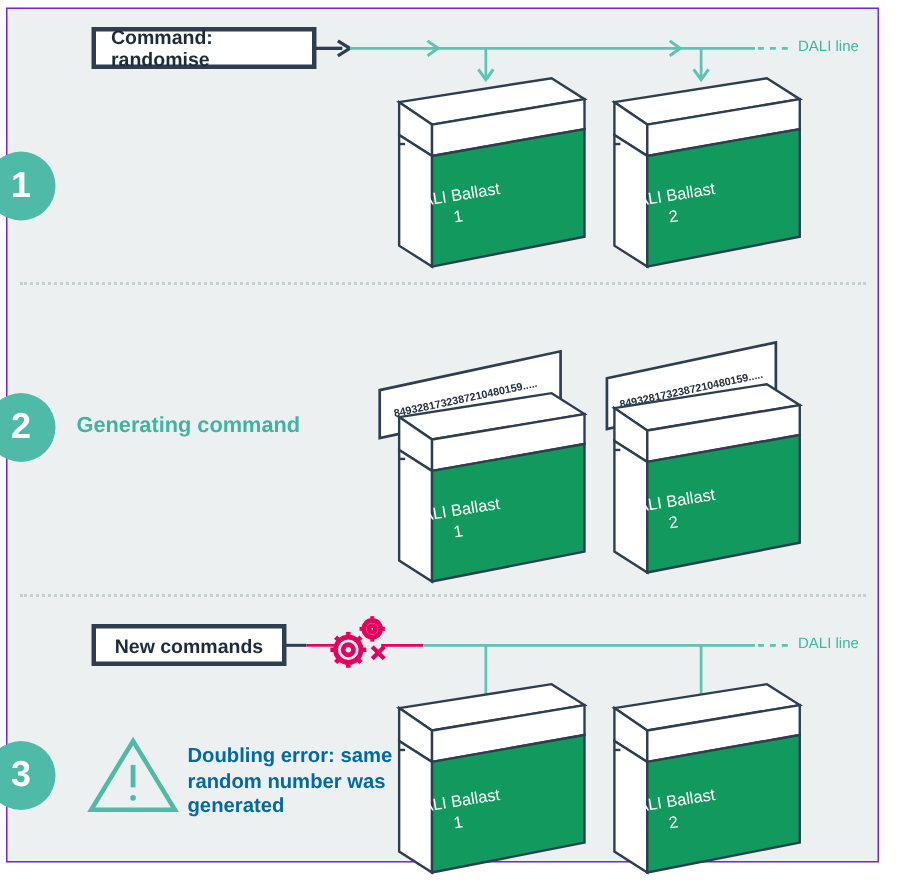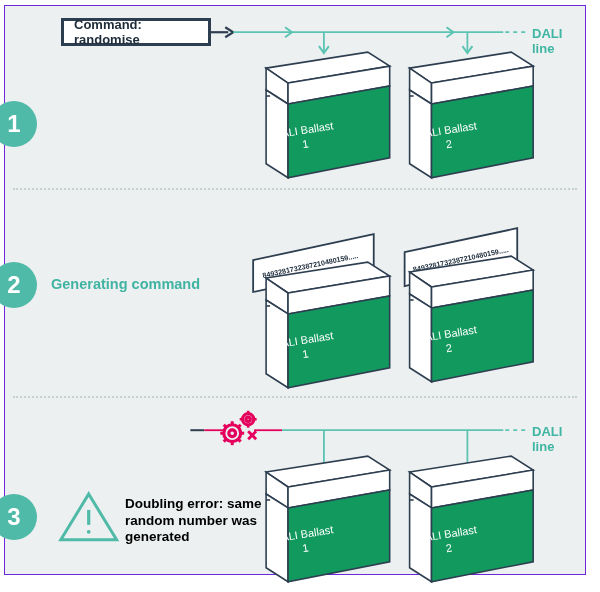--- a/index.html
+++ b/index.html
@@ -73,39 +73,39 @@
   
   .svg-layer {
     position: absolute;
     left: 0; top: 0;
     width: 100%; height: 100%;
     overflow: visible;
   }
   .dali-line-label {
     position: absolute;
     color: #3fb5a3;
-    font-size: 13px;
-    font-weight: bold;
+    font-size: 10px;
+    font-weight: normal;
   }
   .ballast-name {
     font-size: 11px;
     fill: #ffffff;
     font-family: "Liberation Sans", sans-serif;
   }
   .sign-text {
     font-size: 7.2px;
     fill: #22303f;
     font-weight: bold;
     font-family: "Liberation Sans", sans-serif;
   }
 
   
   .error-text {
     position: absolute;
-    color: #000000;
+    color: #0369a1;
     font-size: 13.5px;
     font-weight: bold;
     line-height: 16.5px;
     white-space: pre-line;
   }
 </style>
 </head>
 <body>
 
 <div id="diagram-frame">
@@ -202,20 +202,21 @@
     </svg>
 
     <div class="step-badge" style="top:72px;">2</div>
     <div class="step-label" style="top:86px;">Generating command</div>
   </div>
 
   <div class="divider" id="divider-2"></div>
 
   <div class="section" id="section-3">
 
+    <div class="cmd-box" style="left:56px; top:18px; width:130px; height:28px;">New commands</div>
 
     <svg class="svg-layer" viewBox="0 0 582 186">
 
       <line x1="186" y1="32" x2="200" y2="32" stroke="#2d3e50" stroke-width="2"></line>
 
       <line x1="200" y1="32" x2="219" y2="32" stroke="#e4005c" stroke-width="1.8"></line>
       <line x1="250" y1="32" x2="278" y2="32" stroke="#e4005c" stroke-width="1.8"></line>
 
       <line x1="278" y1="32" x2="500" y2="32" stroke="#5cc4b2" stroke-width="1.8"></line>
       <line x1="502" y1="32" x2="524" y2="32" stroke="#5cc4b2" stroke-width="1.8" stroke-dasharray="4 4"></line>

